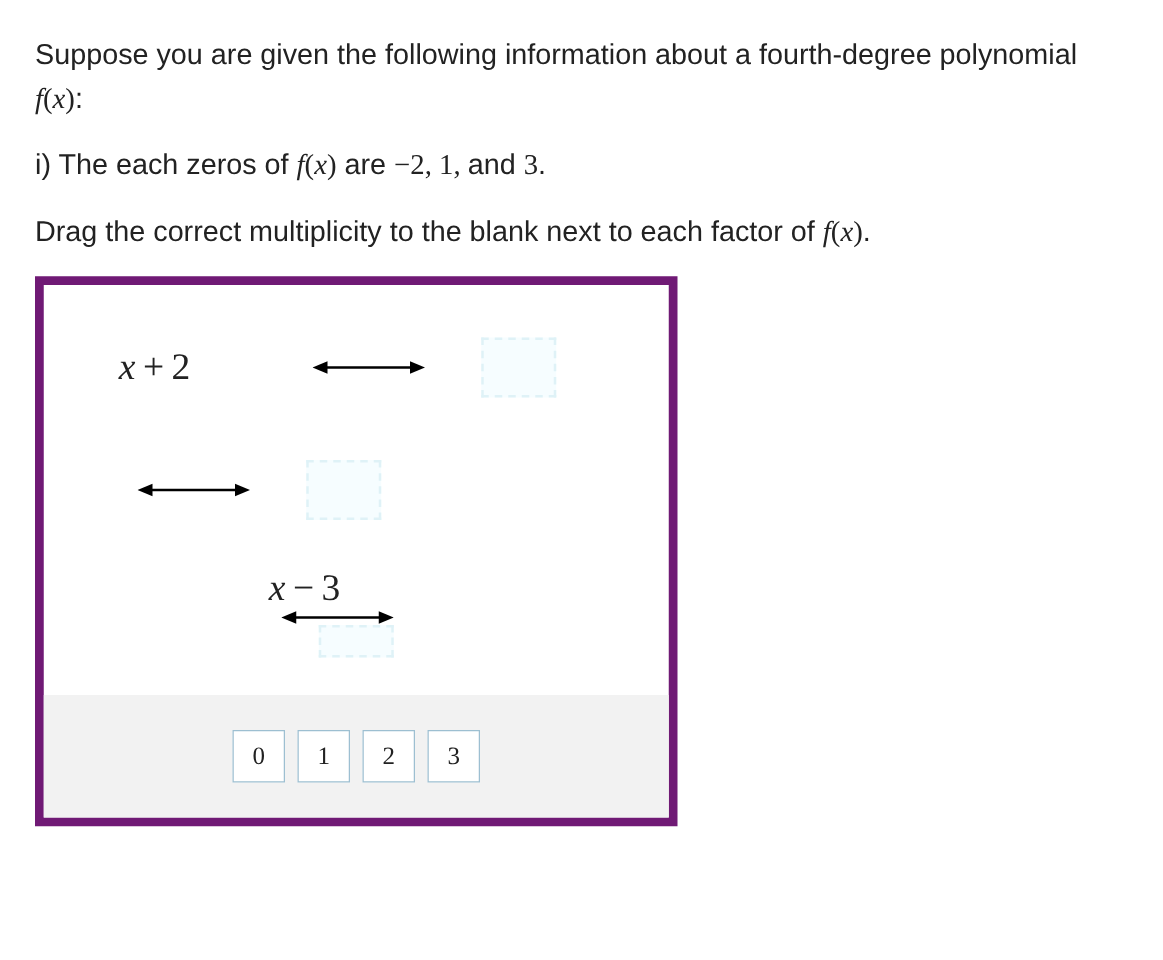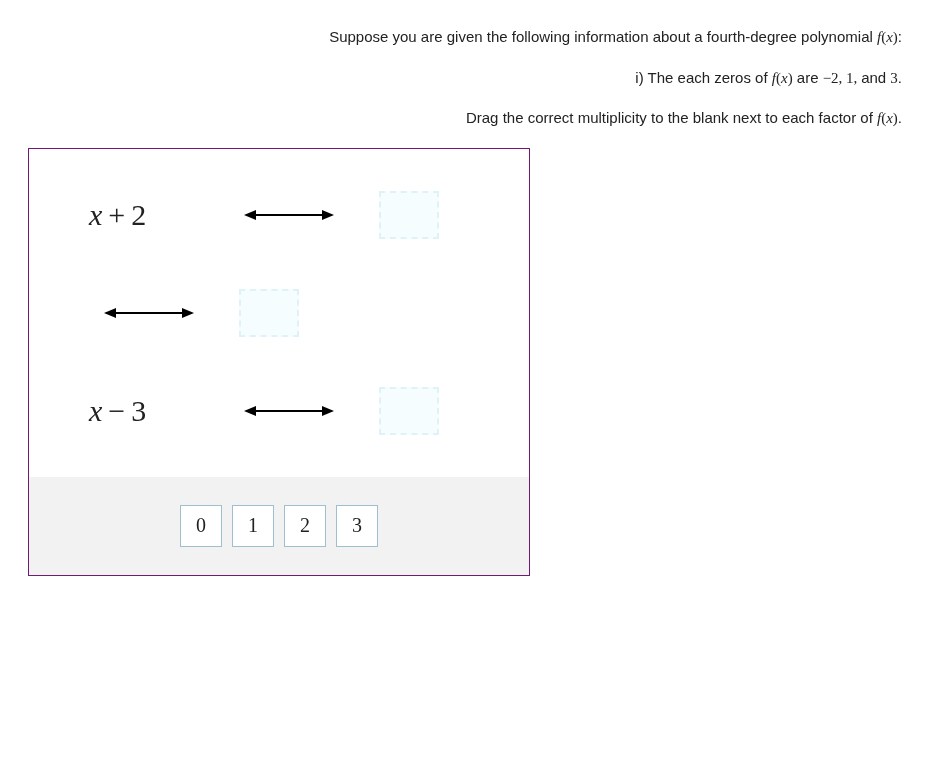--- a/index.html
+++ b/index.html
@@ -9,49 +9,49 @@
     height: 768px;
     background: #ffffff;
     font-family: Arial, Helvetica, sans-serif;
     color: #222;
   }
   .page {
     padding: 26px 28px;
     box-sizing: border-box;
   }
   .prompt-line {
-    font-size: 15px;
+    font-size: 23px;
     line-height: 1.5;
     margin: 0 0 18px 0;
-    text-align: right;
   }
   .mathit {
     font-family: "Times New Roman", Times, serif;
     font-style: italic;
   }
   .mathrm {
     font-family: "Times New Roman", Times, serif;
     font-style: normal;
   }
   .activity {
     margin-top: 10px;
     width: 500px;
-    border: 1px solid #701a75;
+    border: 7px solid #701a75;
   }
   .factors-area {
     padding: 30px 60px 30px 60px;
   }
   .factor-row {
     display: flex;
     align-items: center;
     height: 72px;
     margin-bottom: 26px;
   }
   .factor-row:last-child {
     margin-bottom: 0;
+    flex-direction: column;
   }
   .factor-label {
     width: 140px;
     font-family: "Times New Roman", Times, serif;
     font-style: italic;
     font-size: 30px;
     white-space: nowrap;
   }
   .factor-label .sign {
     font-style: normal;

